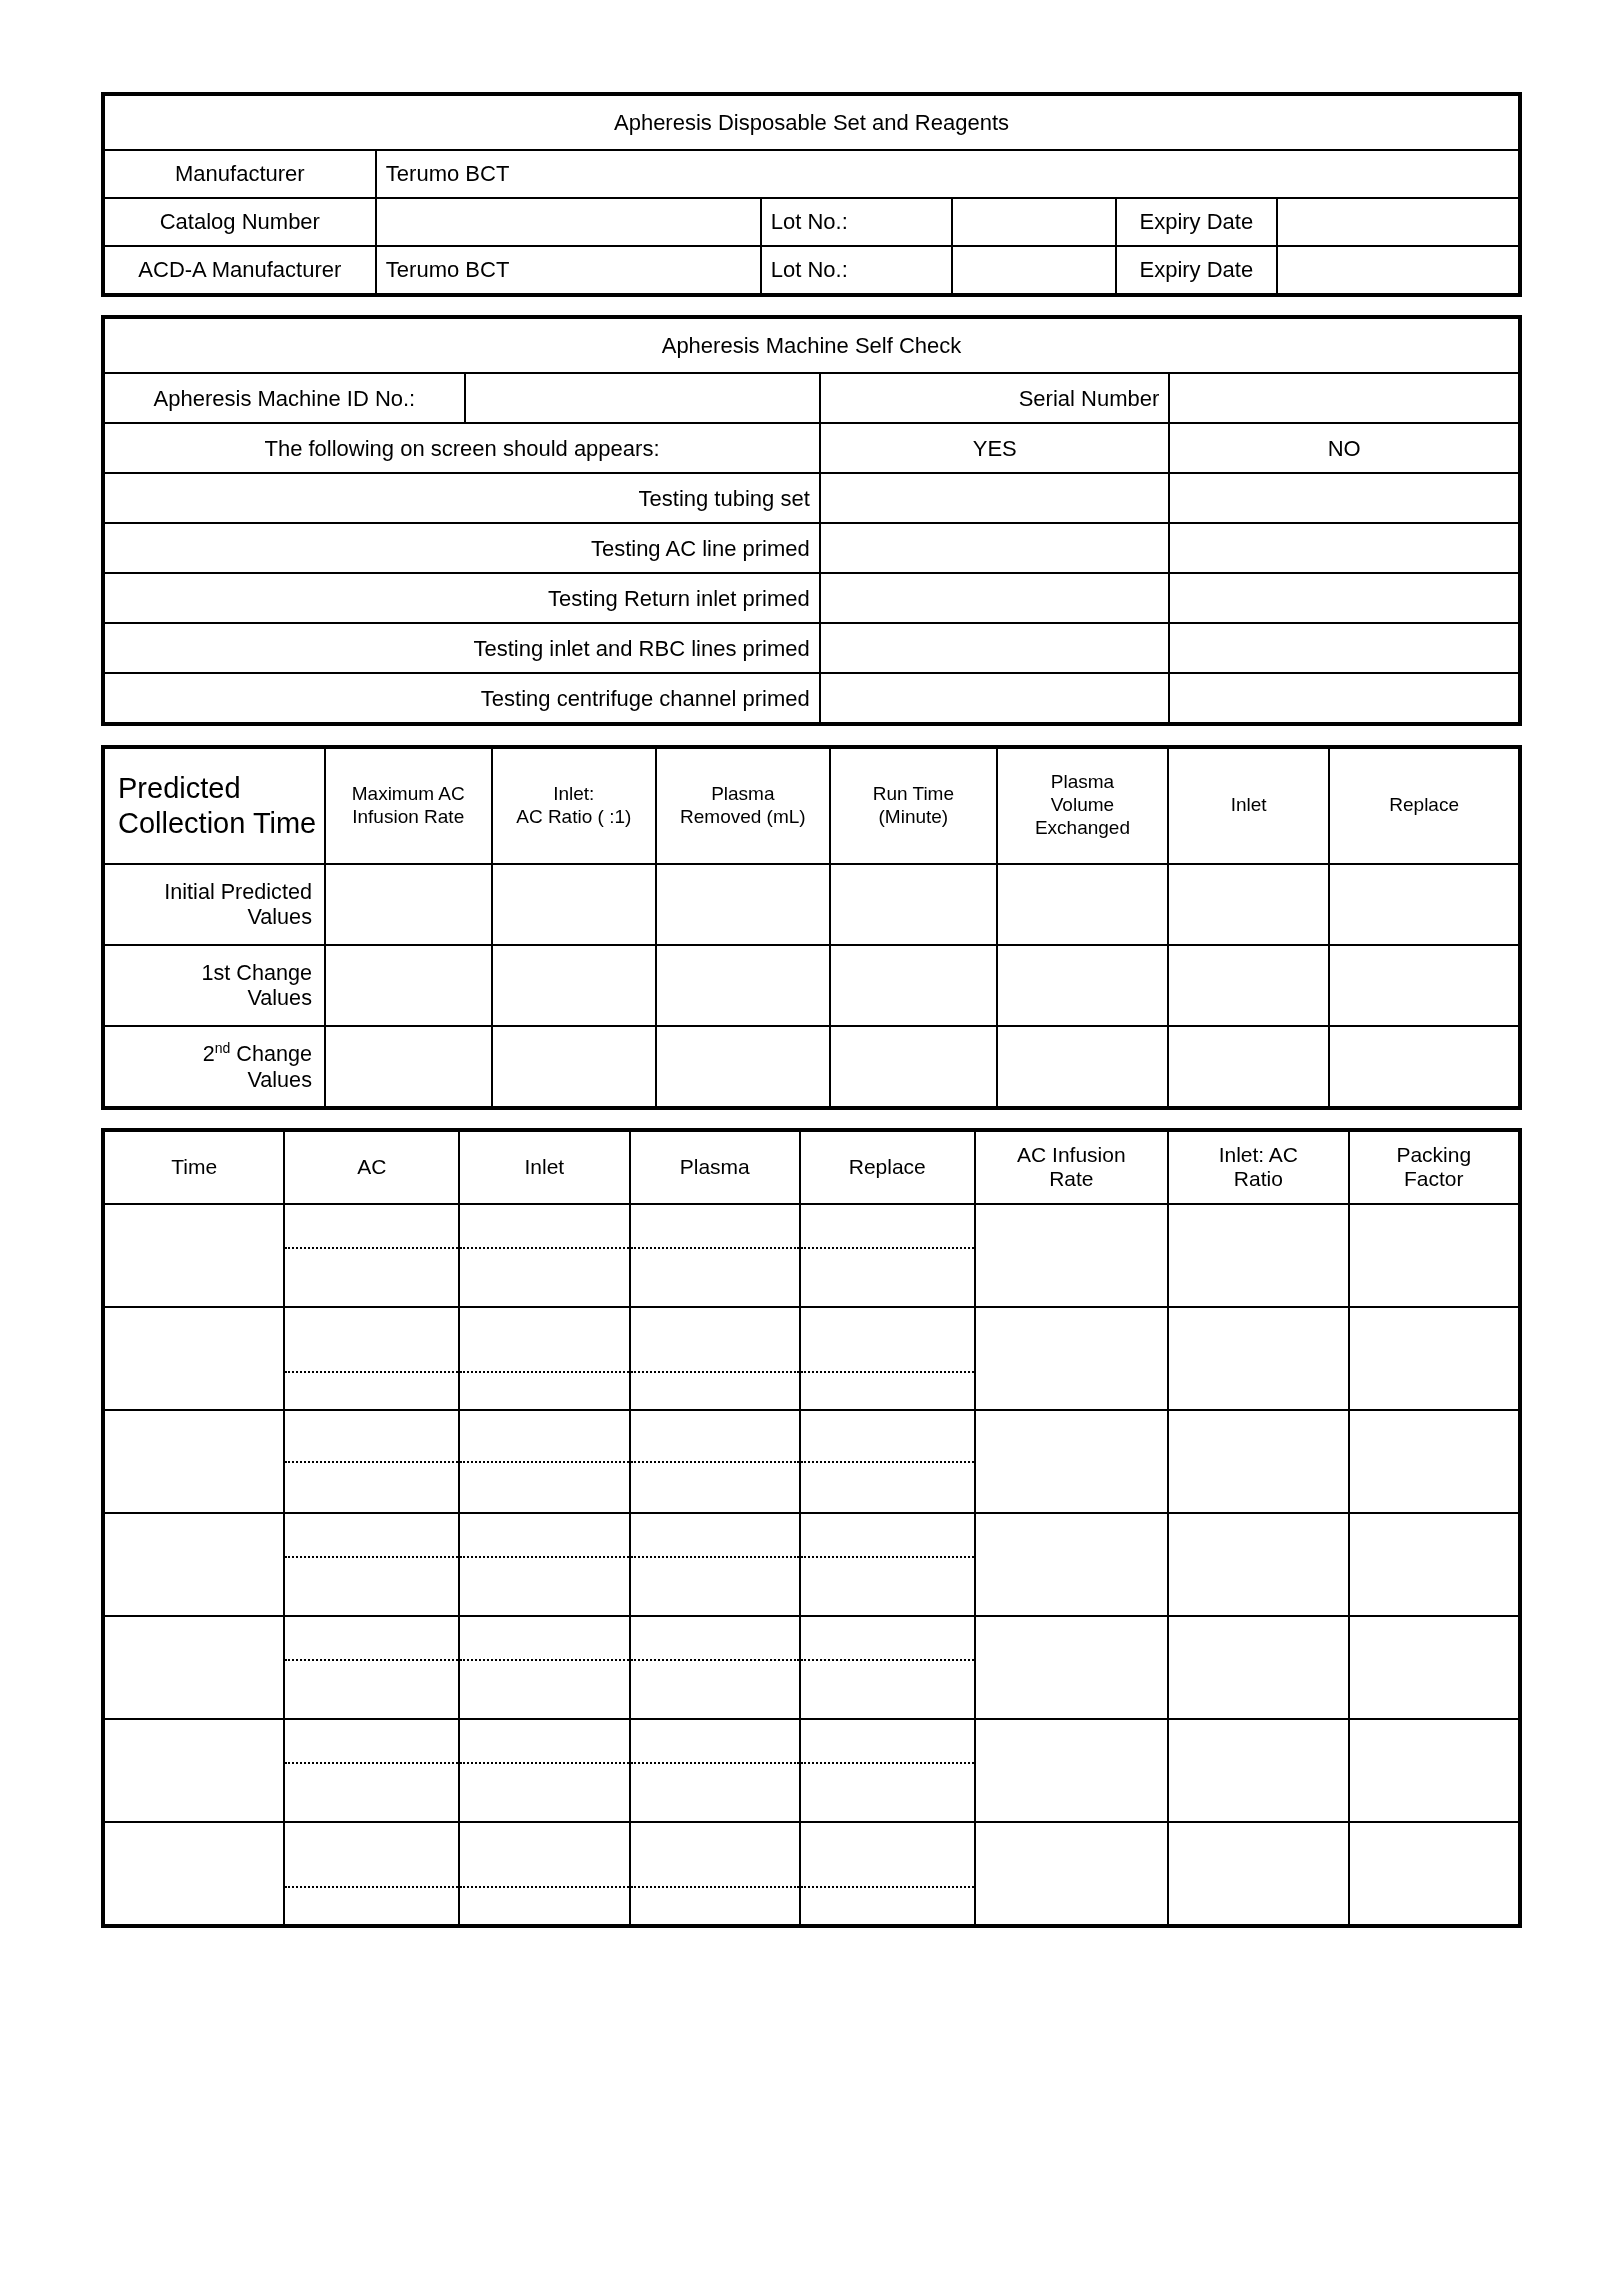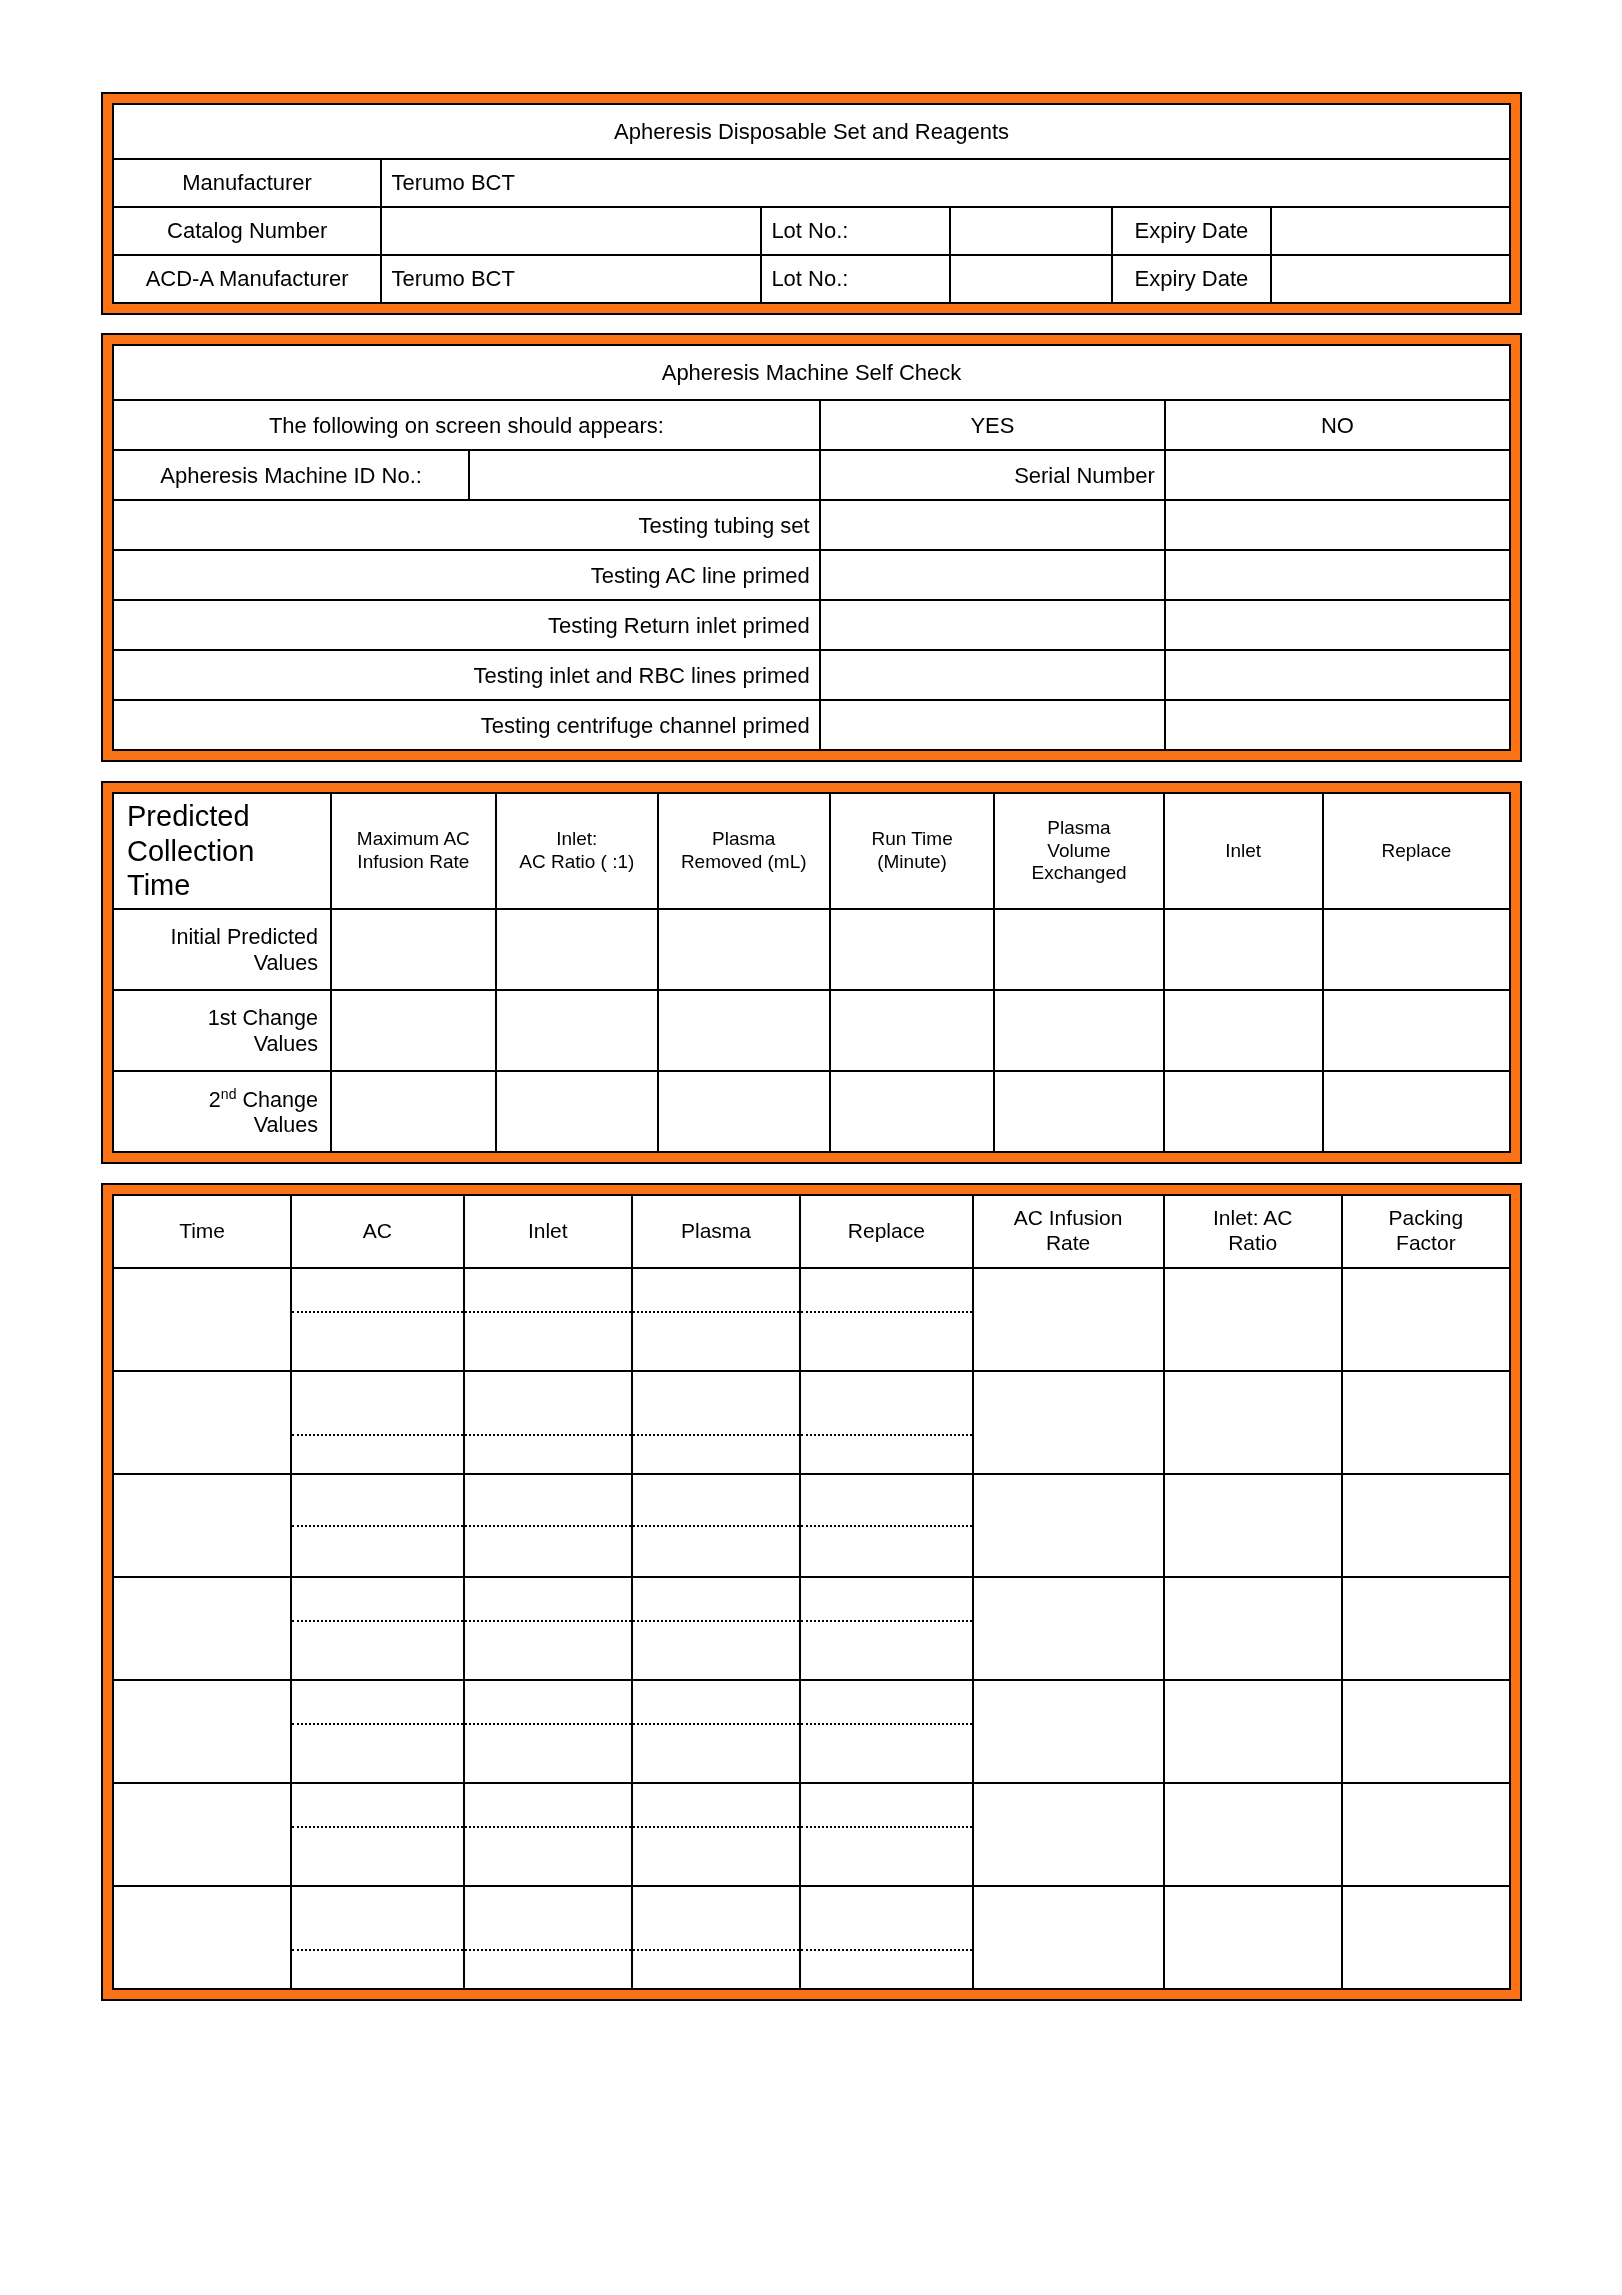--- a/index.html
+++ b/index.html
@@ -20,23 +20,23 @@
     width: 1623px;
     height: 2295px;
     box-sizing: border-box;
     padding: 92px 101px 0 101px;
     background: #ffffff;
   }
 
   
   .block {
     border: 2.6px solid #000;
-    background: #f97316;
+    background: #a21caf;
     box-sizing: border-box;
-    padding: 9px;
+    padding: 0;
   }
   .block + .block { margin-top: 18.3px; }
 
   table.grid {
     width: 100%;
     border-collapse: collapse;
     table-layout: fixed;
     background: #fff;
   }
   table.grid td {
@@ -166,29 +166,29 @@
         <col style="width:25.5%">
         <col style="width:25.1%">
         <col style="width:24.7%">
         <col style="width:24.7%">
       </colgroup>
       <tbody>
         <tr>
           <td class="sh c banner title" colspan="4">Apheresis Machine Self Check</td>
         </tr>
         <tr>
+          <td class="sh c">Apheresis Machine ID No.:</td>
+          <td class="l"></td>
+          <td class="sh r">Serial Number</td>
+          <td class="l"></td>
+        </tr>
+        <tr>
           <td class="sh c" colspan="2">The following on screen should appears:</td>
           <td class="sh c">YES</td>
           <td class="sh c">NO</td>
-        </tr>
-        <tr>
-          <td class="sh c">Apheresis Machine ID No.:</td>
-          <td class="l"></td>
-          <td class="sh r">Serial Number</td>
-          <td class="l"></td>
         </tr>
 
         <tr>
           <td class="sh r" colspan="2">Testing tubing set</td>
           <td></td>
           <td></td>
         </tr>
         <tr>
           <td class="sh r" colspan="2">Testing AC line primed</td>
           <td></td>

